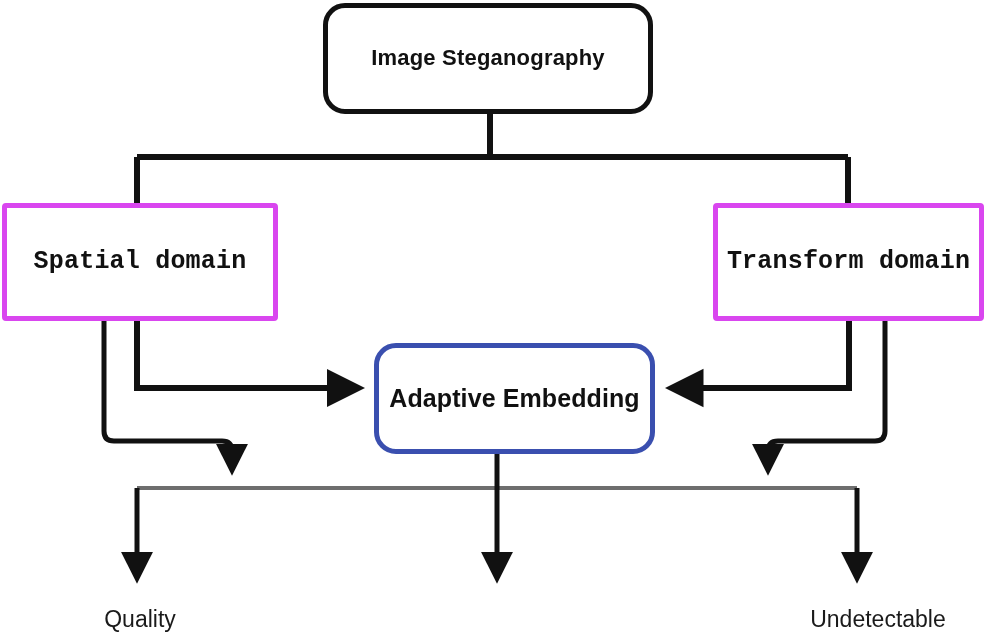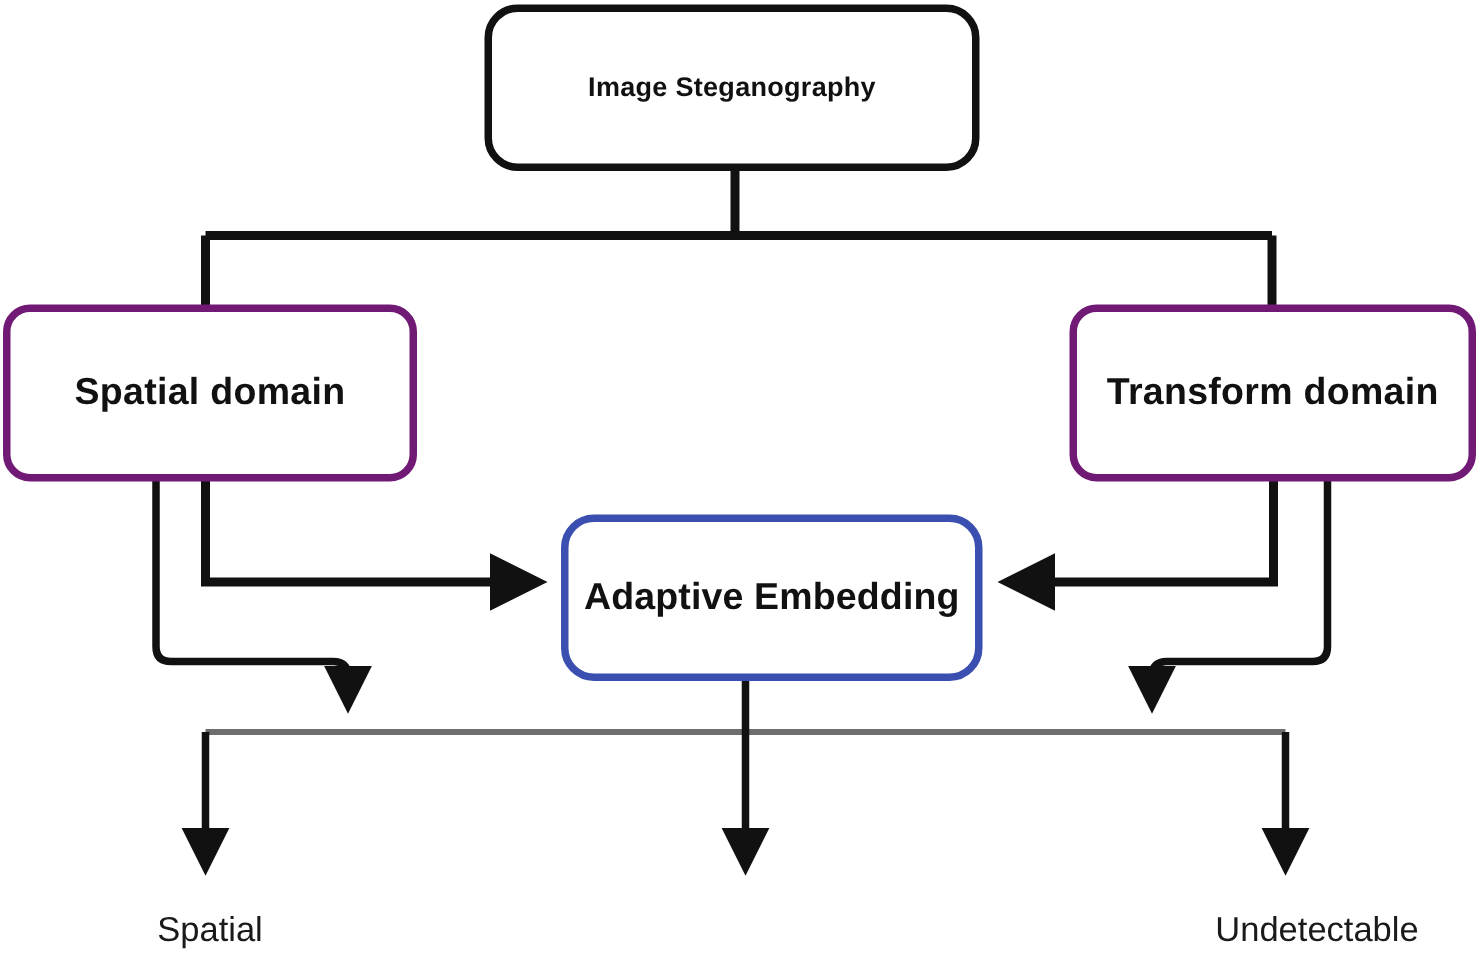--- a/index.html
+++ b/index.html
@@ -46,29 +46,30 @@
   
   #node-root {
     left: 323px;
     top: 3px;
     width: 330px;
     height: 111px;
     border: 5px solid #111111;
     border-radius: 22px;
   }
   #node-root .node-label {
-    font-size: 18px;
+    font-size: 22px;
     font-weight: bold;
     letter-spacing: 0.2px;
   }
 
   
   .node-red {
-    border: 5px solid #701a75;
-    border-radius: 18px;
+    border: 5px solid #d946ef;
+    border-radius: 4px;
+    font-family: Liberation Mono, monospace;
   }
   .node-red .node-label {
     font-size: 25px;
     font-weight: bold;
     letter-spacing: 0.2px;
   }
   #node-spatial {
     left: 2px;
     top: 203px;
     width: 276px;
@@ -156,18 +157,18 @@
   </div>
 
   <div class="node node-red" id="node-transform">
     <span class="node-label">Transform domain</span>
   </div>
 
   <div class="node" id="node-adaptive">
     <span class="node-label">Adaptive Embedding</span>
   </div>
 
-  <div class="outcome" id="outcome-payload">Spatial</div>
+  <div class="outcome" id="outcome-payload">Quality</div>
 
 
   <div class="outcome" id="outcome-undetect">Undetectable</div>
 
 </div>
 
 </body></html>

